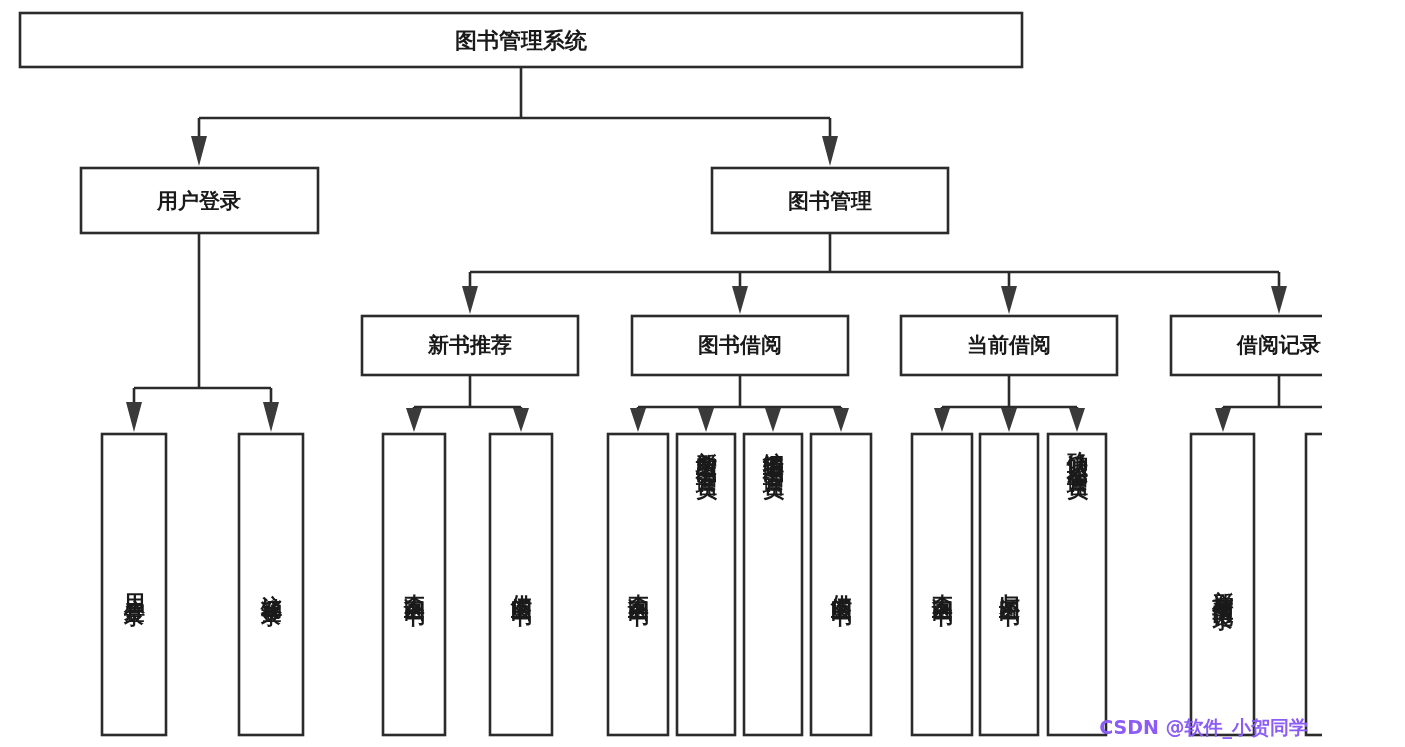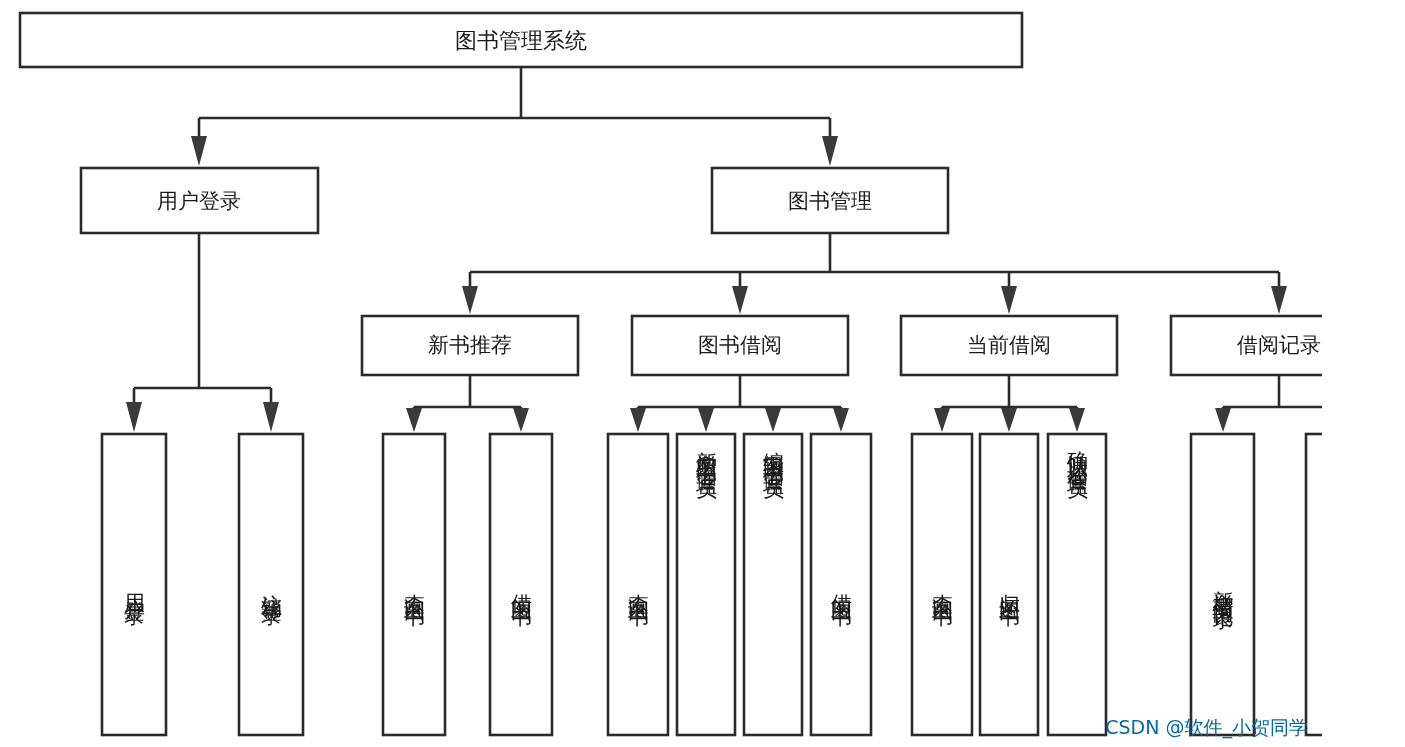--- a/index.html
+++ b/index.html
@@ -9,20 +9,21 @@
   }
   body {
     font-family: "DejaVu Sans", "Liberation Sans", sans-serif;
   }
   #diagram-root {
     position: relative;
     width: 1322px;
     height: 747px;
     background: #ffffff;
     overflow: hidden;
+    font-weight: bold;
   }
   svg#flow-svg {
     position: absolute;
     left: 0;
     top: 0;
     width: 1405px;
     height: 747px;
   }
   .node-rect {
     fill: #ffffff;
@@ -66,21 +67,21 @@
     line-height: 1;
     white-space: nowrap;
     text-align: center;
   }
   #watermark {
     position: absolute;
     right: 14px;
     bottom: 6px;
     font-family: "DejaVu Sans", "Liberation Sans", sans-serif;
     font-size: 19px;
-    color: #0369a1;
+    color: #8b5cf6;
     white-space: nowrap;
     pointer-events: none;
     margin-left: 22px;
   }
 </style>
 </head>
 <body>
 
 <div id="diagram-root">
 

